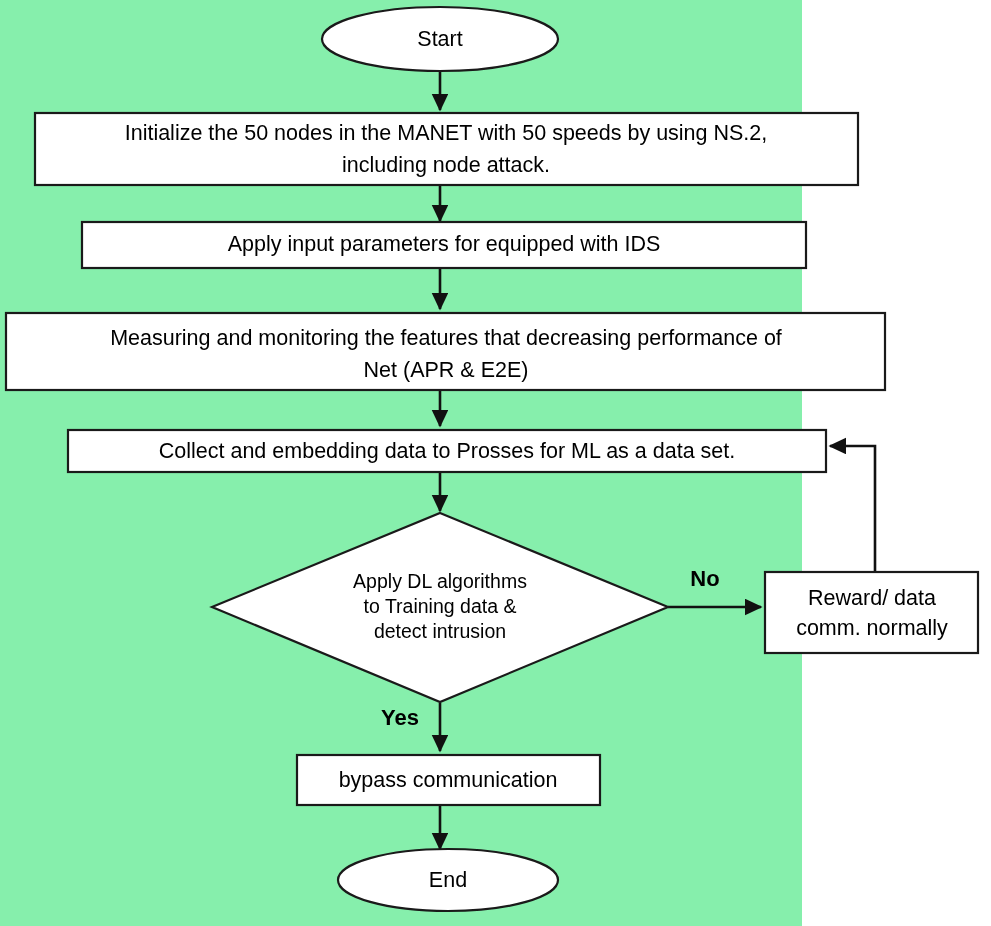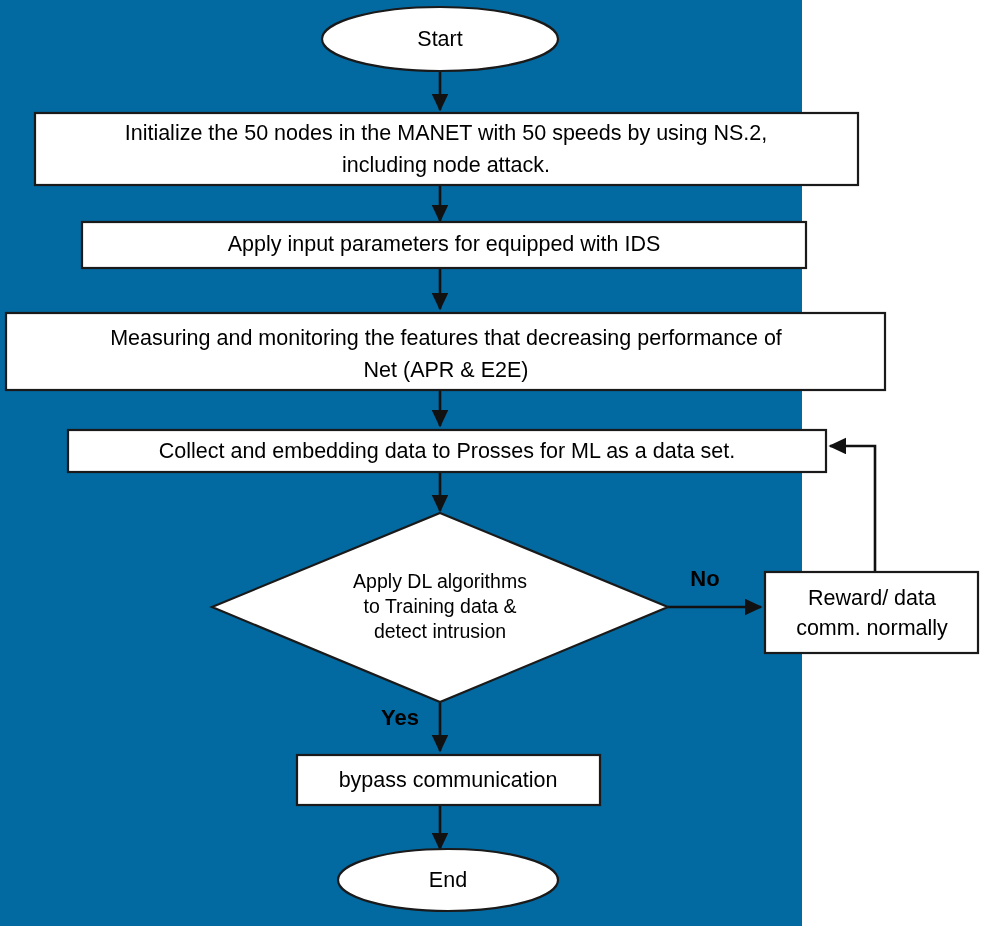--- a/index.html
+++ b/index.html
@@ -10,21 +10,21 @@
   body {
     width: 991px;
     height: 926px;
     font-family: "Liberation Sans", sans-serif;
     overflow: hidden;
   }
   #flowchart-root {
     position: relative;
     width: 802px;
     height: 926px;
-    background: #0369a1;
+    background: #86efac;
   }
   svg.flow {
     display: block;
     width: 991px;
     height: 926px;
   }
   .shape-fill {
     fill: #ffffff;
     stroke: #1a1a1a;
   }

